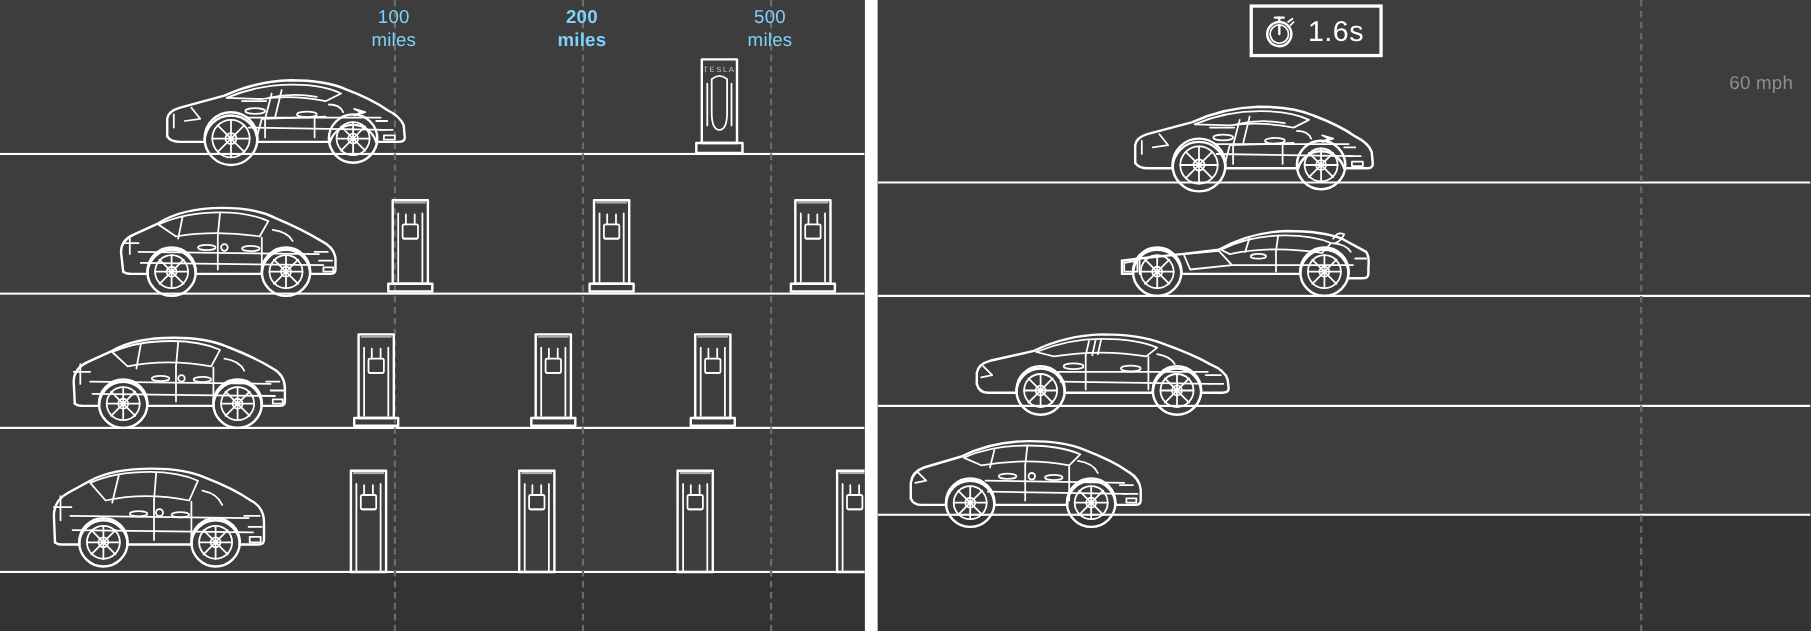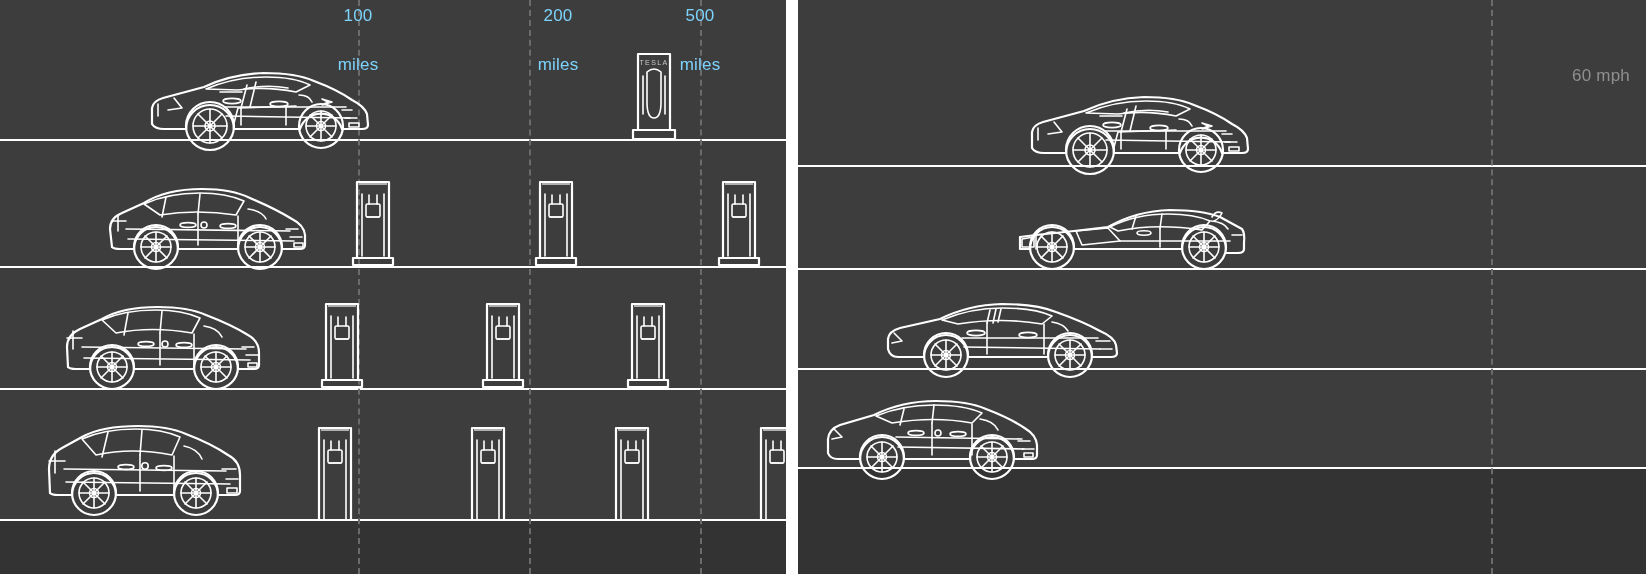--- a/index.html
+++ b/index.html
@@ -51,21 +51,21 @@
     position: absolute;
     color: #7dd3fc;
     font-size: 17px;
     line-height: 21px;
     text-align: center;
     width: 80px;
     z-index: 6;
     letter-spacing: .2px;
   }
   .axis-label .num { display: block; }
-  .axis-label .unit { display: block; margin-top: 28px; }
+  .axis-label .unit { display: block; }
 
   .speed-label {
     position: absolute;
     color: #8f8f8f;
     font-size: 17px;
     top: 66px; right: 16px;
     z-index: 6;
     letter-spacing: .2px;
   }
 
@@ -119,21 +119,21 @@
     <div class="bottom-strip"></div>
 
     <div class="gridline" style="left:358px"></div>
     <div class="gridline" style="left:529px"></div>
     <div class="gridline" style="left:700px"></div>
 
     <div class="axis-label" style="left:318px; top:5px;">
       <span class="num">100</span>
       <span class="unit">miles</span>
     </div>
-    <div class="axis-label" style="left:518px; top:5px;">
+    <div class="axis-label" style="left:489px; top:5px;font-weight:bold;">
       <span class="num">200</span>
       <span class="unit">miles</span>
     </div>
     <div class="axis-label" style="left:660px; top:5px;">
       <span class="num">500</span>
       <span class="unit">miles</span>
     </div>
 
     <div class="vehicle" style="left:146px; top:68px;">
       <svg width="225" height="72" viewBox="0 0 225 72">
@@ -417,20 +417,34 @@
     <div class="row"></div>
     <div class="row"></div>
     <div class="row"></div>
     <div class="row"></div>
     <div class="bottom-strip"></div>
 
     <div class="gridline" style="left:693px"></div>
 
     <div class="speed-label">60 mph</div>
 
+    <div class="timer-badge">
+      <span>
+        <svg width="30" height="32" viewBox="0 0 30 32">
+          <circle class="ln" cx="14" cy="19" r="11"></circle>
+          <circle class="ln-thin" cx="14" cy="19" r="8.4"></circle>
+          <path class="ln" d="M14 19 L14 11"></path>
+          <path class="ln" d="M10 4 L18 4"></path>
+          <path class="ln" d="M14 4 L14 8"></path>
+          <path class="ln-thin" d="M22 8 L26 5"></path>
+          <path class="ln-thin" d="M24 11 L27 8"></path>
+        </svg>
+      </span>
+      <span class="t-text">1.6s</span>
+    </div>
 
     <div class="vehicle" style="left:228px; top:92px;">
       <svg width="225" height="72" viewBox="0 0 225 72">
         <path class="ln" d="M6 56 L6 40 Q7 33 17 30 L58 19 Q86 6 118 5 Q150 5 168 13 Q192 22 206 32 Q218 38 221 46 L222 57 Q222 61 216 61 L196 61"></path>
         <path class="ln" d="M6 56 Q9 61 18 61 L40 61"></path>
         <path class="ln" d="M40 61 A24 24 0 0 1 88 61"></path>
         <path class="ln" d="M88 61 L154 61"></path>
         <path class="ln" d="M154 61 A22 22 0 0 1 196 61"></path>
         <circle class="ln" cx="64" cy="58" r="24"></circle>
         <circle class="ln-thin" cx="64" cy="58" r="17"></circle>

